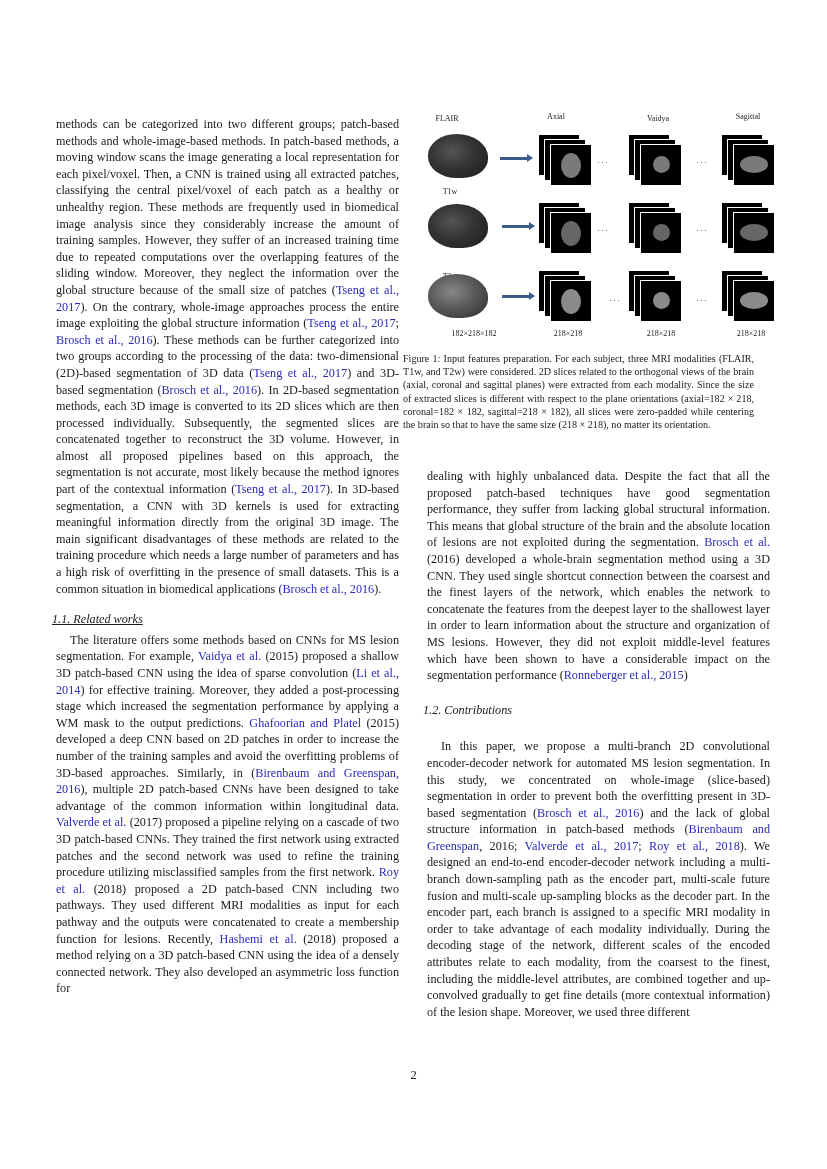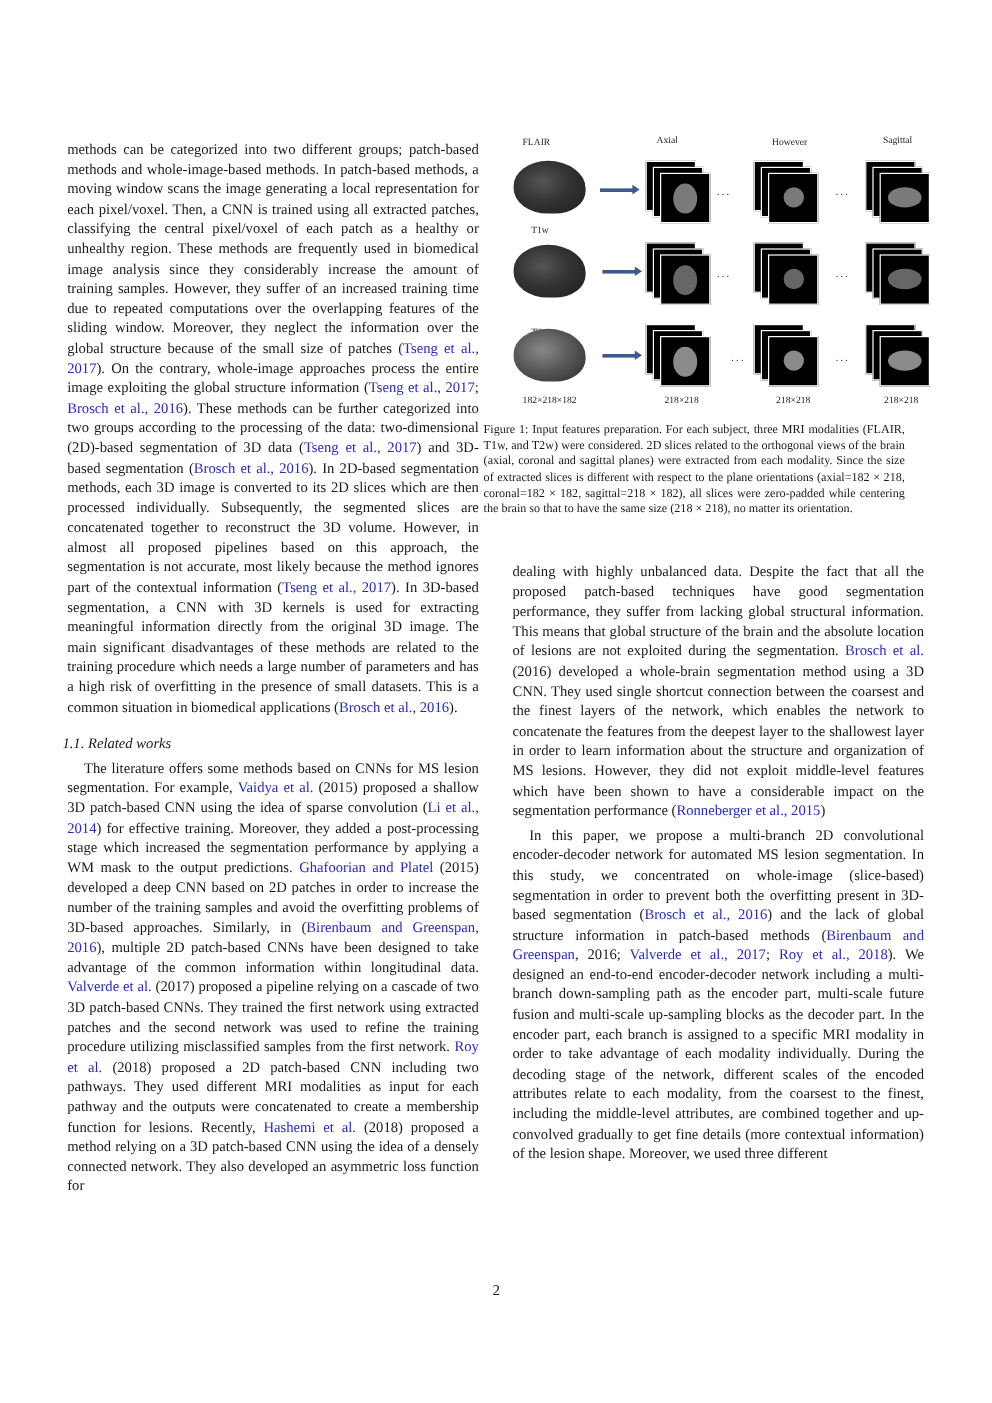--- a/index.html
+++ b/index.html
@@ -4,21 +4,21 @@
 <style>
   html, body { margin:0; padding:0; background:#ffffff; }
   body { width:827px; height:1169px; position:relative; overflow:hidden;
          font-family:"Liberation Serif", "DejaVu Serif", serif; color:#1a1a1a; }
   .col { position:absolute; font-size:12.2px; line-height:16.6px; text-align:justify; hyphens:manual; }
   .col-left { left:52px; top:112px; width:351px; }
   .col-right { left:423px; top:464px; width:351px; }
   .col p { margin:4px; }
   .indent { text-indent:14px; }
   .cite { color:#2a2ab8; }
-  .section { font-style:italic; margin:14px 0 3px 0 !important; }
+  .section { font-style:italic; margin:14px 0 3px 0 !important;text-decoration:underline; }
   .section-right { font-style:italic; margin:18px 0 20px 0 !important; }
   .figure { position:absolute; left:423px; top:112px; width:351px; height:232px; }
   .fig-label { position:absolute; font-size:8px; color:#222; text-align:center; }
   .brain { position:absolute; width:60px; height:44px; border-radius:50% 55% 45% 50%;
            background: radial-gradient(ellipse at 40% 40%, #555 0%, #333 45%, #1c1c1c 100%); }
   .brain.t2 { background: radial-gradient(ellipse at 40% 40%, #888 0%, #5a5a5a 45%, #2a2a2a 100%); }
   .arrow { position:absolute; height:3px; width:28px; background:#3c5a8c; }
   .arrow::after { content:""; position:absolute; right:-5px; top:-3px; border-left:6px solid #3c5a8c;
                   border-top:4.5px solid transparent; border-bottom:4.5px solid transparent; }
   .stack { position:absolute; width:54px; height:52px; }
@@ -39,21 +39,21 @@
 
   <p class="section">1.1.  Related works</p>
 
   <p class="indent"><span>The literature offers some methods based on CNNs for MS lesion segmentation.  For example, </span><a class="cite">Vaidya et al.</a><span> (2015)</span><span> proposed a shallow 3D patch-based CNN using the idea of sparse convolution (</span><a class="cite">Li et al., 2014</a><span>) for effective training.  Moreover, they added a post-processing stage which increased the segmentation performance by applying a WM mask to the output predictions. </span><a class="cite">Ghafoorian and Platel</a><span> (2015)</span><span> developed a deep CNN based on 2D patches in order to increase the number of the training samples and avoid the overfitting problems of 3D-based approaches.  Similarly, in (</span><a class="cite">Birenbaum and Greenspan, 2016</a><span>), multiple 2D patch-based CNNs have been designed to take advantage of the common information within longitudinal data.  </span><a class="cite">Valverde et al.</a><span> (2017)</span><span> proposed a pipeline relying on a cascade of two 3D patch-based CNNs.  They trained the first network using extracted patches and the second network was used to refine the training procedure utilizing misclassified samples from the first network.  </span><a class="cite">Roy et al.</a><span> (2018)</span><span> proposed a 2D patch-based CNN including two pathways.  They used different MRI modalities as input for each pathway and the outputs were concatenated to create a membership function for lesions. Recently, </span><a class="cite">Hashemi et al.</a><span> (2018)</span><span> proposed a method relying on a 3D patch-based CNN using the idea of a densely connected network. They also developed an asymmetric loss function for</span></p>
 </div>
 
 <div class="figure">
 
   <div class="fig-label" style="left:4px;top:2px;width:40px;text-align:center;">FLAIR</div>
   <div class="fig-label" style="left:108px;top:0px;width:50px;">Axial</div>
-  <div class="fig-label" style="left:210px;top:2px;width:50px;">However</div>
+  <div class="fig-label" style="left:210px;top:2px;width:50px;">Vaidya</div>
   <div class="fig-label" style="left:300px;top:0px;width:50px;">Sagittal</div>
 
   <div class="brain" style="left:5px;top:22px;"></div>
   <div class="arrow" style="left:77px;top:45px;"></div>
   <div class="stack" style="left:115px;top:22px;">
     <div class="slice s1"></div>
       <div class="slice s2"></div>
       <div class="slice s3">
         <div class="tissue" style="left:10px;top:8px;width:20px;height:25px;"></div>
       </div>
@@ -124,28 +124,29 @@
   </div>
   <div class="dots" style="left:273px;top:183px;">···</div>
   <div class="stack" style="left:298px;top:158px;">
     <div class="slice s1"></div>
       <div class="slice s2"></div>
       <div class="slice s3">
         <div class="tissue" style="left:6px;top:11px;width:28px;height:17px;background:#8a8a8a;"></div>
       </div>
   </div>
 
-  <div class="fig-label" style="left:0px;top:217px;width:70px;">182×218×182</div>
+  <div class="fig-label" style="left:16px;top:217px;width:70px;">182×218×182</div>
   <div class="fig-label" style="left:115px;top:217px;width:60px;">218×218</div>
   <div class="fig-label" style="left:208px;top:217px;width:60px;">218×218</div>
   <div class="fig-label" style="left:298px;top:217px;width:60px;">218×218</div>
 </div>
 
 <div class="caption">Figure 1: Input features preparation. For each subject, three MRI modalities (FLAIR, T1w, and T2w) were considered. 2D slices related to the orthogonal views of the brain (axial, coronal and sagittal planes) were extracted from each modality. Since the size of extracted slices is different with respect to the plane orientations (axial=182 × 218, coronal=182 × 182, sagittal=218 × 182), all slices were zero-padded while centering the brain so that to have the same size (218 × 218), no matter its orientation.</div>
 
 <div class="col col-right">
   <p><span>dealing with highly unbalanced data.  Despite the fact that all the proposed patch-based techniques have good segmentation performance, they suffer from lacking global structural information.  This means that global structure of the brain and the absolute location of lesions are not exploited during the segmentation.  </span><a class="cite">Brosch et al.</a><span> (2016)</span><span> developed a whole-brain segmentation method using a 3D CNN. They used single shortcut connection between the coarsest and the finest layers of the network, which enables the network to concatenate the features from the deepest layer to the shallowest layer in order to learn information about the structure and organization of MS lesions. However, they did not exploit middle-level features which have been shown to have a considerable impact on the segmentation performance (</span><a class="cite">Ronneberger et al., 2015</a><span>)</span></p>
 
+  <p class="section-right">1.2.  Contributions</p>
 
   <p class="indent"><span>In this paper, we propose a multi-branch 2D convolutional encoder-decoder network for automated MS lesion segmentation.  In this study, we concentrated on whole-image (slice-based) segmentation in order to prevent both the overfitting present in 3D-based segmentation (</span><a class="cite">Brosch et al., 2016</a><span>) and the lack of global structure information in patch-based methods (</span><a class="cite">Birenbaum and Greenspan</a><span>, 2016</span><span>; </span><a class="cite">Valverde et al.</a><span class="cite">, 2017</span><span>; </span><a class="cite">Roy et al.</a><span class="cite">, 2018</span><span>). We designed an end-to-end encoder-decoder network including a multi-branch down-sampling path as the encoder part, multi-scale future fusion and multi-scale up-sampling blocks as the decoder part.  In the encoder part, each branch is assigned to a specific MRI modality in order to take advantage of each modality individually.  During the decoding stage of the network, different scales of the encoded attributes relate to each modality, from the coarsest to the finest, including the middle-level attributes, are combined together and up-convolved gradually to get fine details (more contextual information) of the lesion shape.  Moreover, we used three different</span></p>
 </div>
 
 <div class="page-num">2</div>
 
 </body></html>

